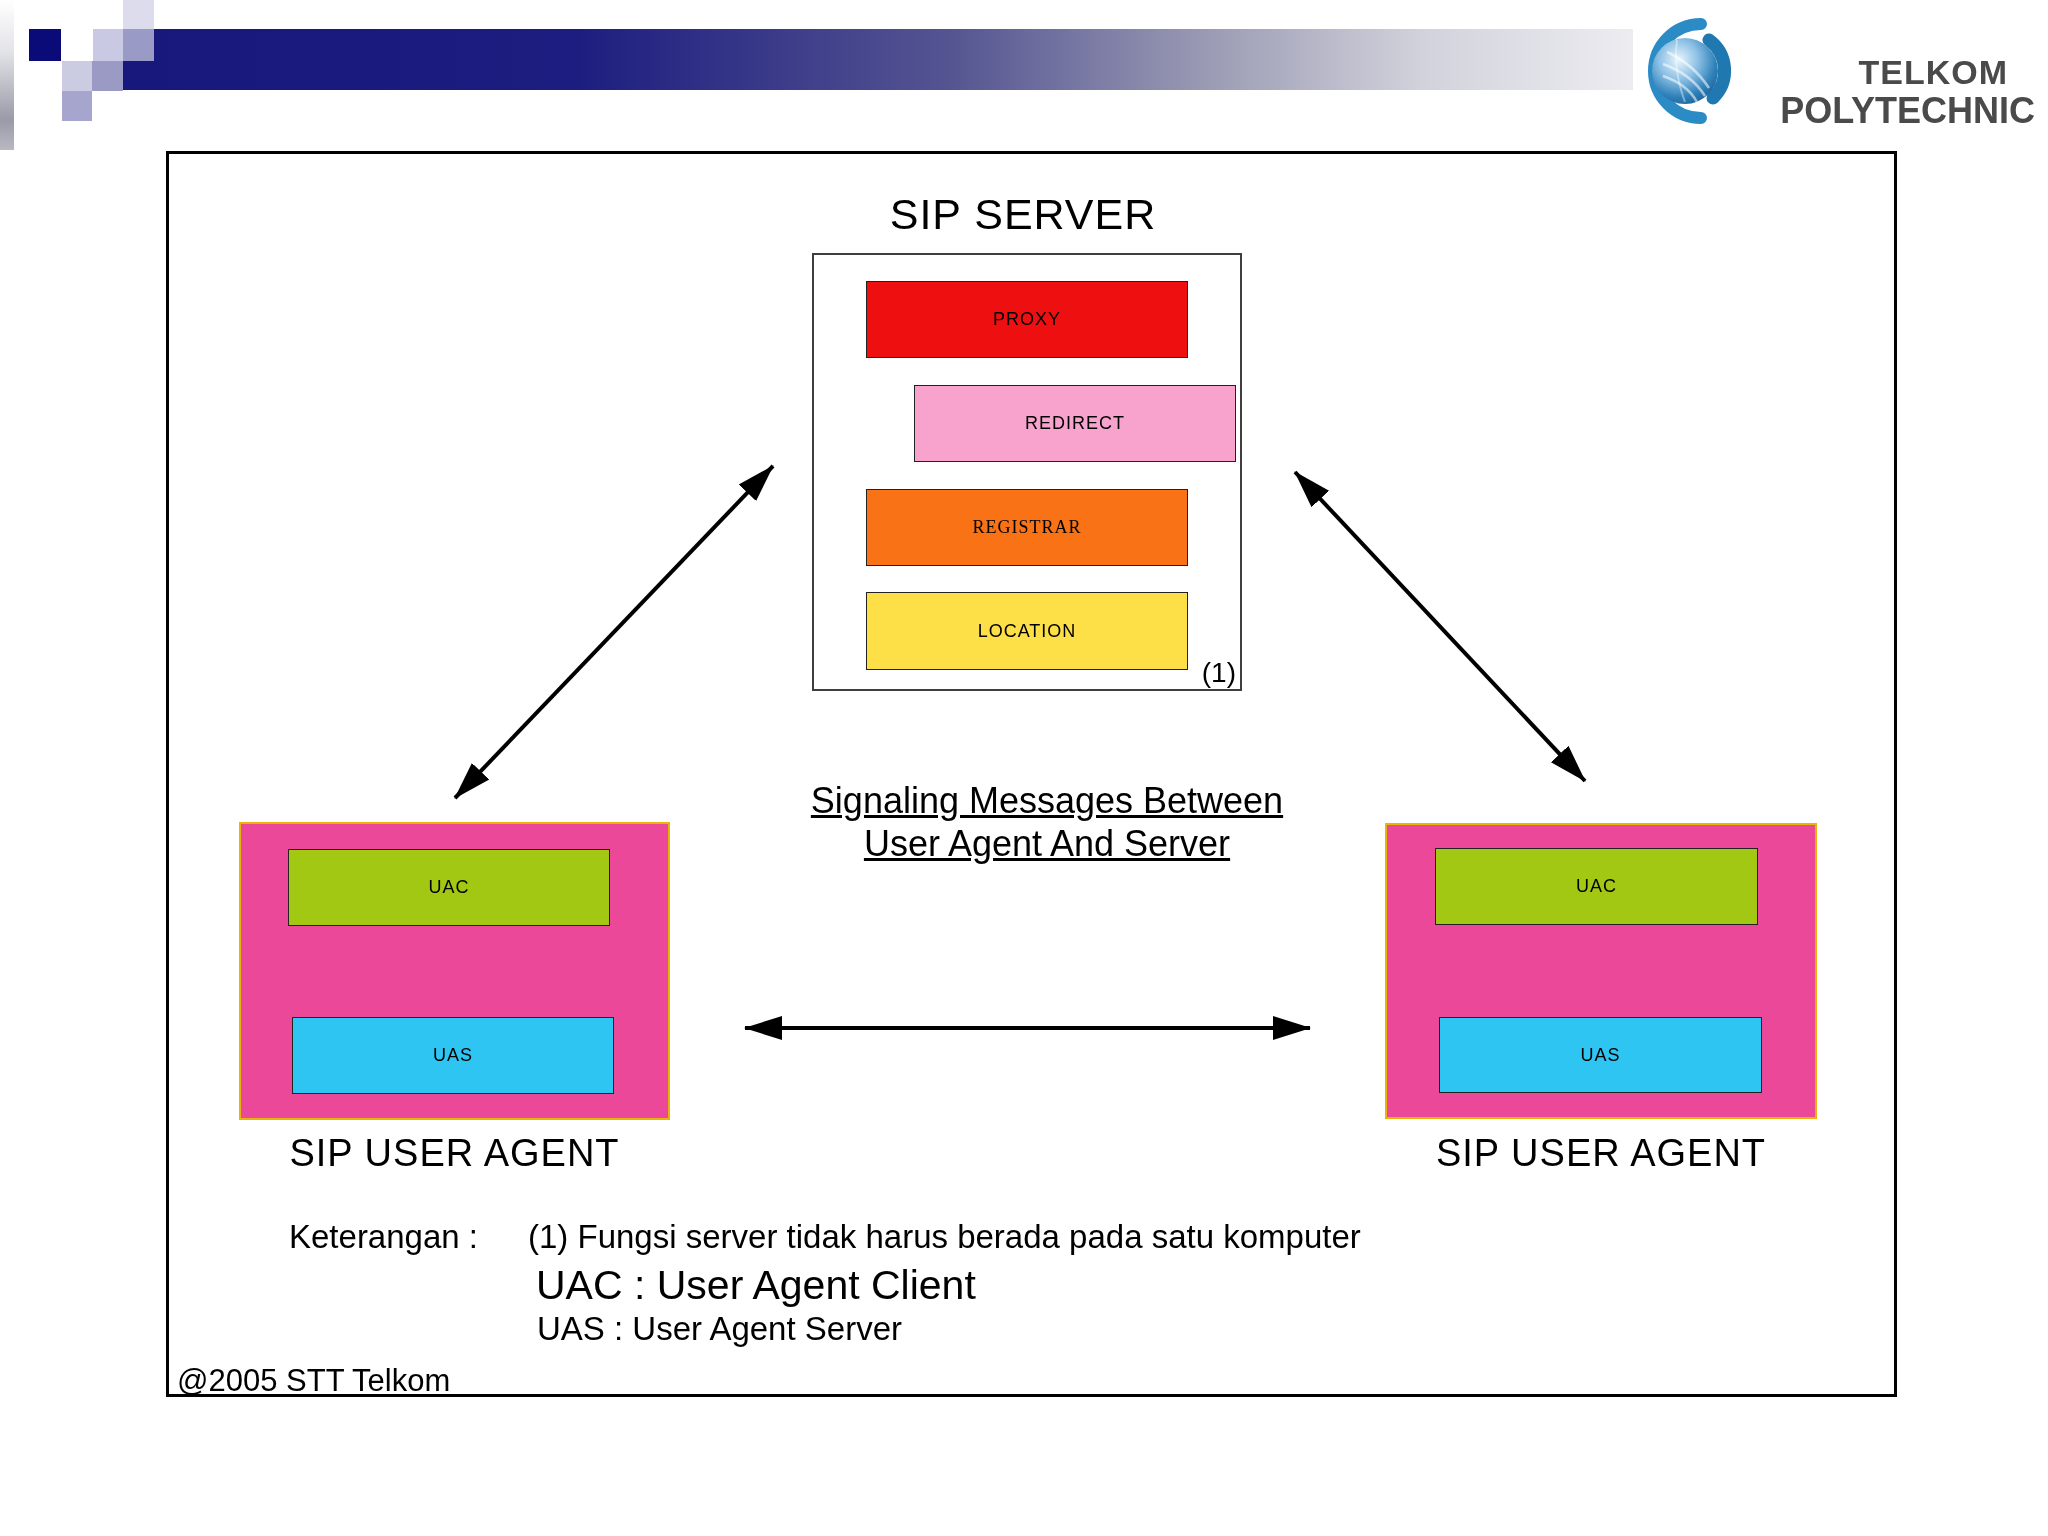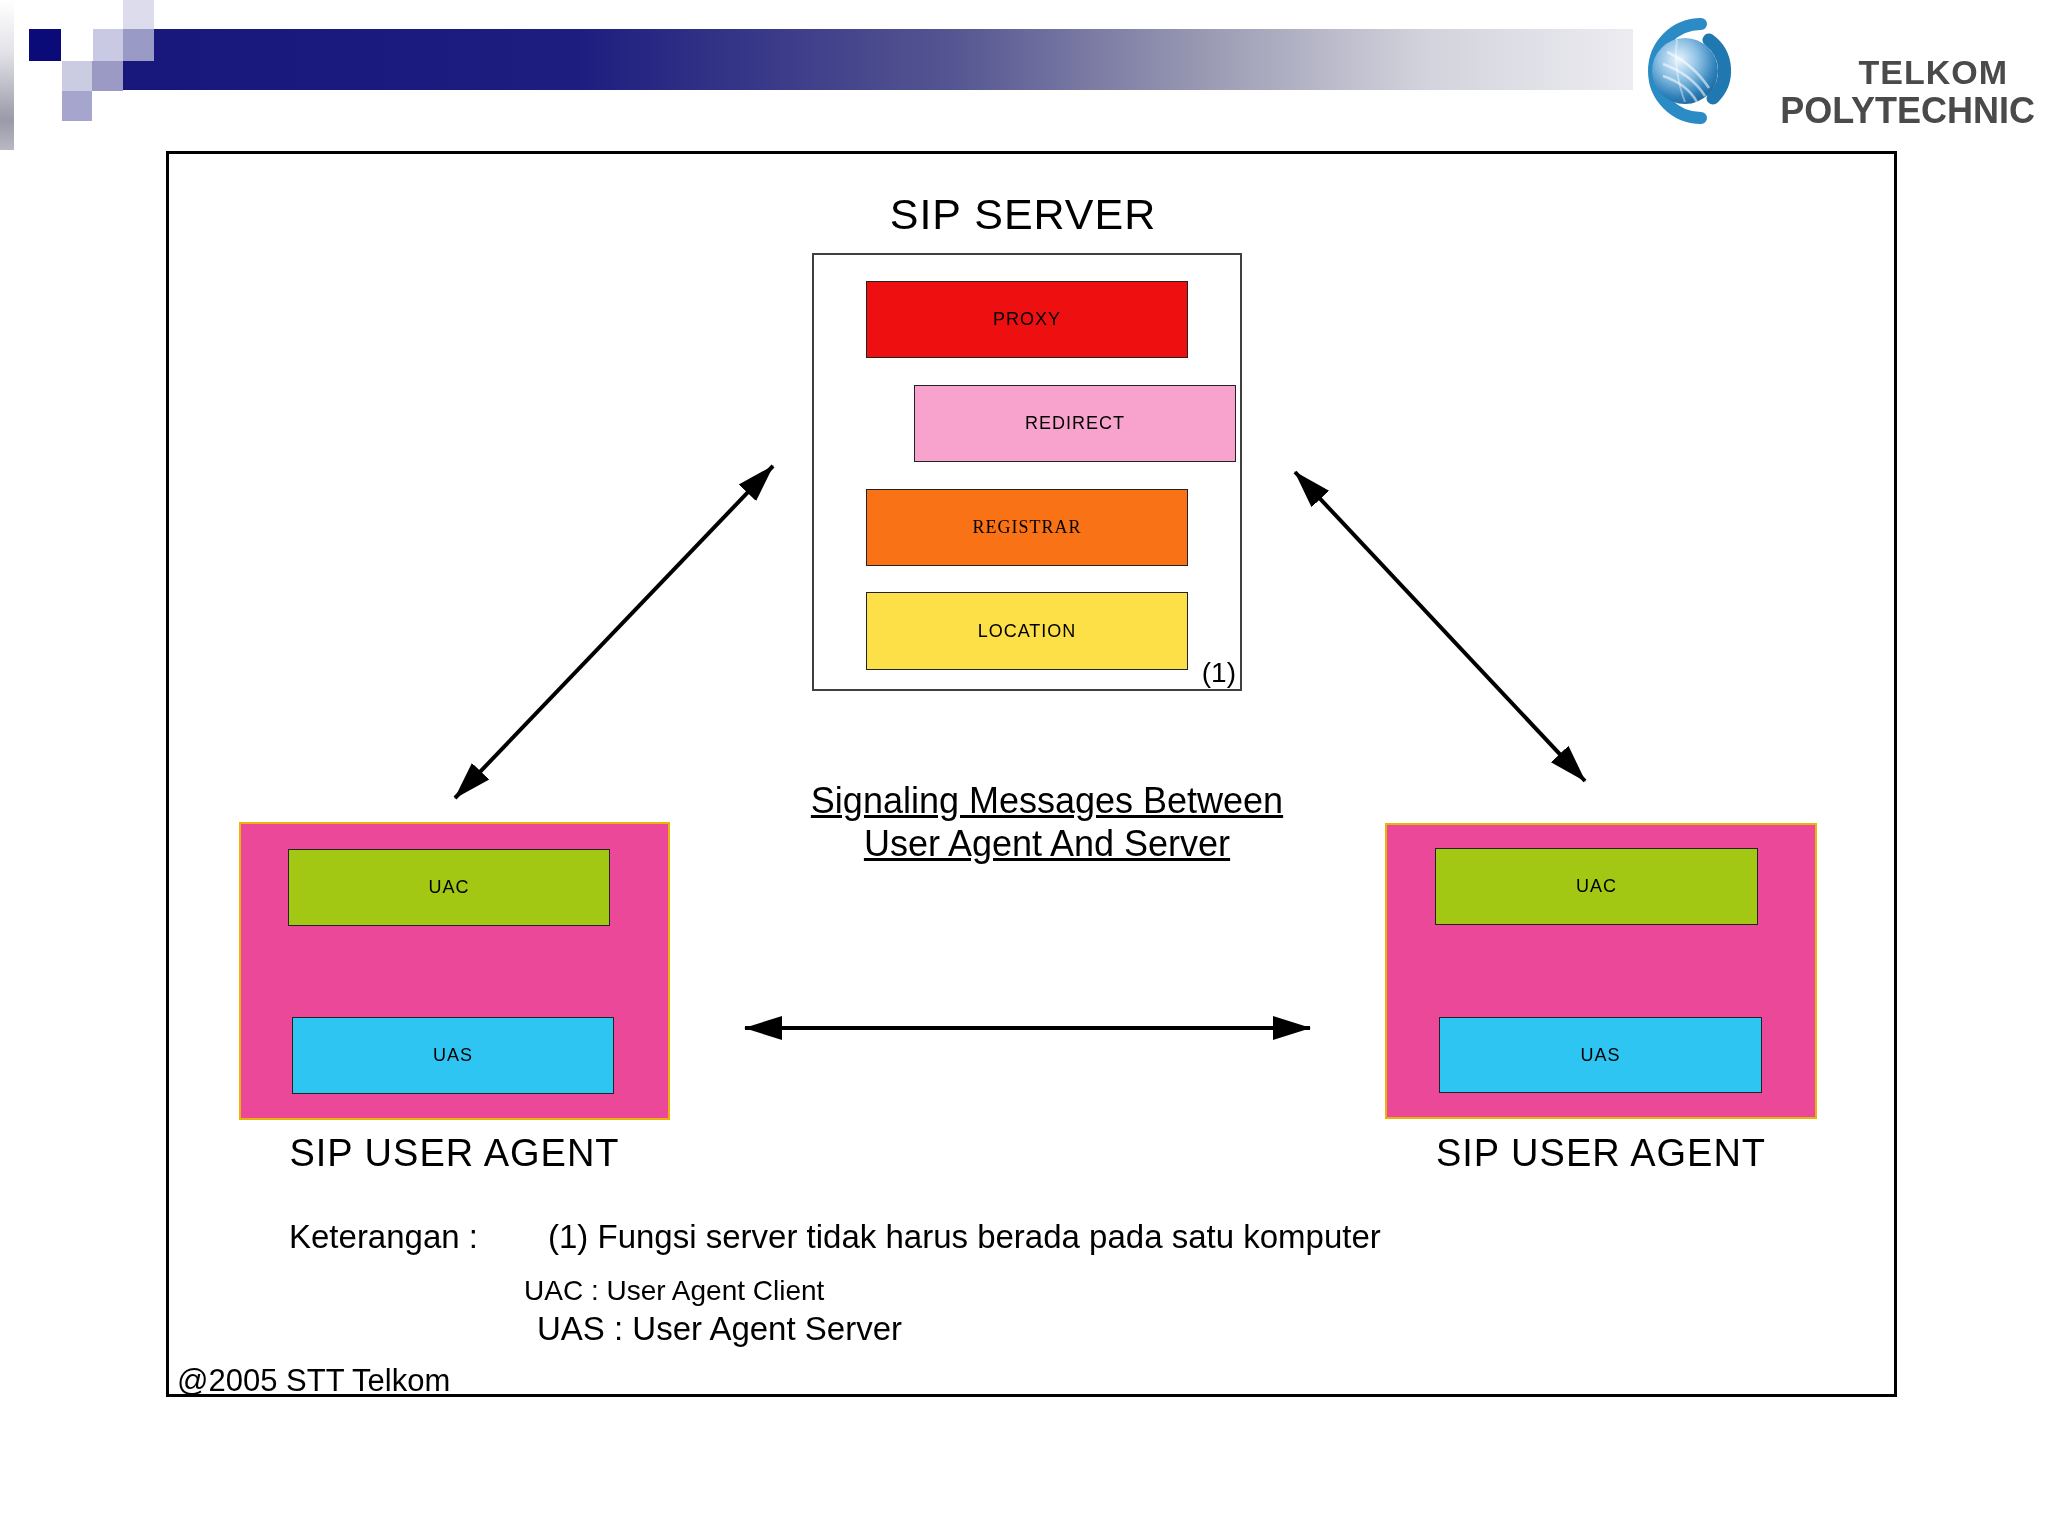--- a/index.html
+++ b/index.html
@@ -29,22 +29,22 @@
   
   .agent-box{border:2px solid #eab308;box-sizing:border-box;background:#ec4899;}
   .agent-left{left:239px;top:822px;width:431px;height:298px;}
   .agent-right{left:1385px;top:823px;width:432px;height:296px;}
   .agent-label{top:1132px;text-align:center;font-size:38px;letter-spacing:1px;}
   .agent-label-left{left:239px;width:431px;}
   .agent-label-right{left:1385px;width:432px;}
   
   .center-caption{left:740px;top:779px;width:614px;text-align:center;font-size:36px;line-height:1.2;text-decoration:underline;}
   .legend-heading{left:289px;top:1218px;font-size:33px;}
-  .legend-item-0{left:548px;top:1218px;font-size:33px;}
-  .legend-item-1{left:524px;top:1262px;font-size:28px;margin-top:13px;}
+  .legend-item-0{left:528px;top:1218px;font-size:33px;}
+  .legend-item-1{left:536px;top:1262px;font-size:41px;}
   .legend-item-2{left:537px;top:1310px;font-size:33px;}
   .footer-credit{left:177px;top:1363px;font-size:31px;}
   .arrow-layer{left:0;top:0;width:2048px;height:1536px;pointer-events:none;}
 </style>
 </head>
 <body>
 
 <div class="slide">
 
   <div class="abs left-strip"></div>

